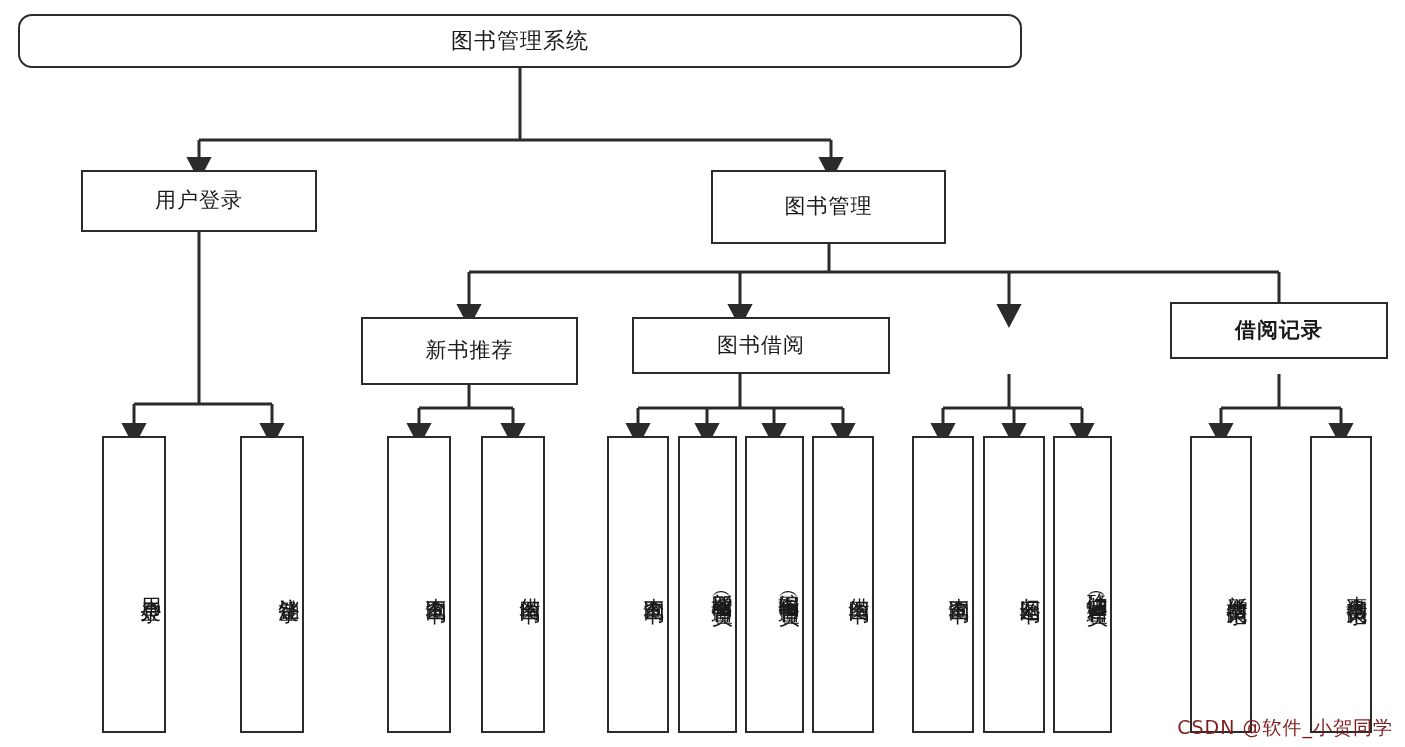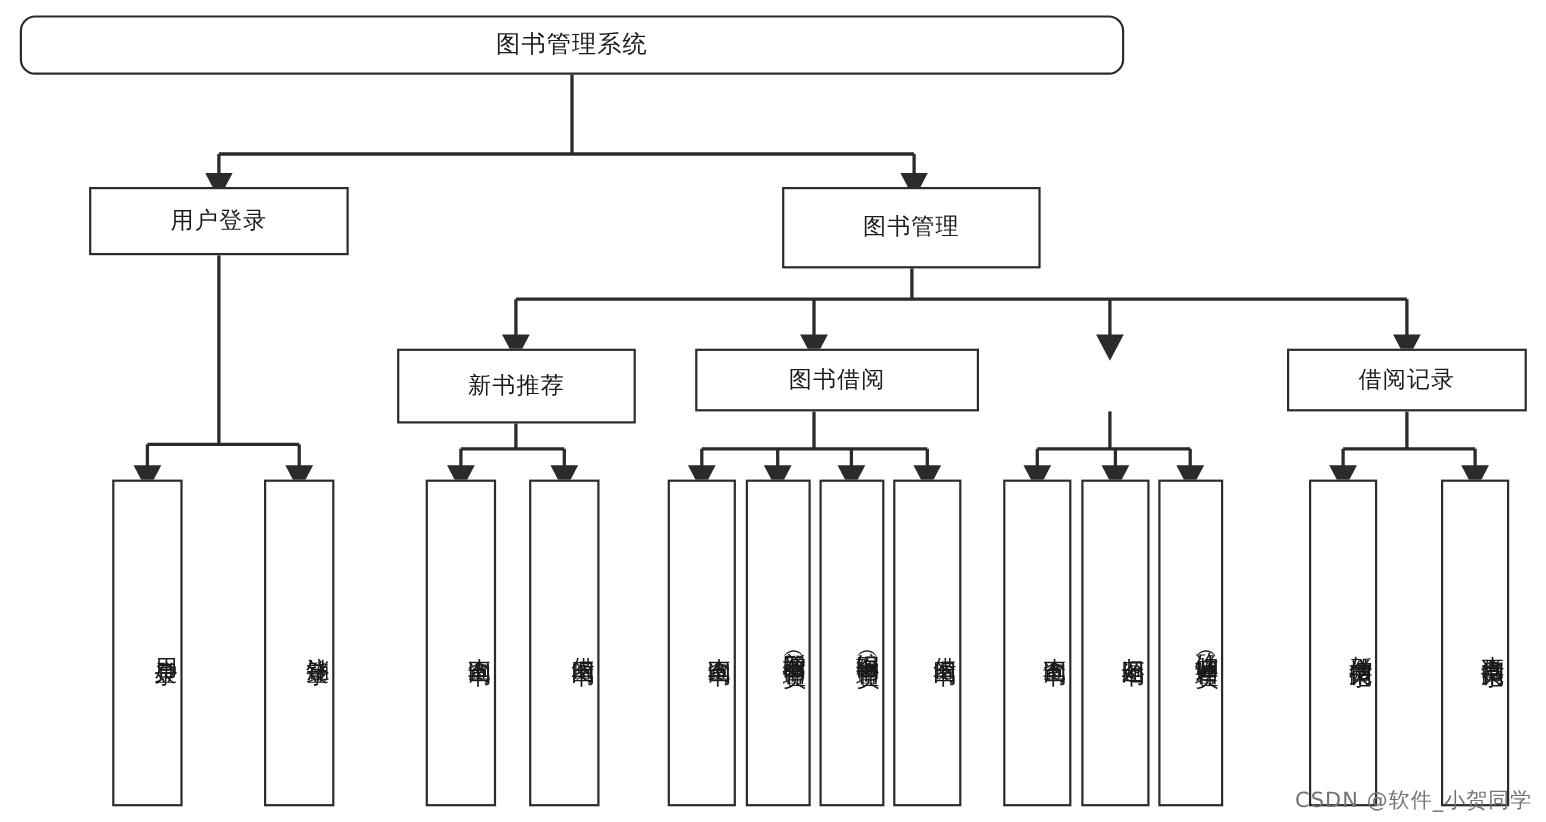--- a/index.html
+++ b/index.html
@@ -40,21 +40,21 @@
   .node.v .vtxt{
     writing-mode:vertical-rl;
     text-orientation:upright;
     display:block;
   }
   .watermark{
     position:absolute;
     right:12px;
     bottom:6px;
     font-size:19px;
-    color:#737373;
+    color:#7f1d1d;
     letter-spacing:1px;
     white-space:nowrap;
     pointer-events:none;
   }
 </style>
 </head>
 <body>
 
 <div id="stage">
 
@@ -110,21 +110,21 @@
     </g>
   </svg>
 
   <div class="node h root" id="n-root" style="left: 18px; top: 14px; width: 1004px; height: 54px; border-radius: 14px;">图书管理系统</div>
 
   <div class="node h" id="n-l2-0" style="left: 81px; top: 170px; width: 236px; height: 62px;">用户登录</div>
   <div class="node h" id="n-l2-1" style="left: 711px; top: 170px; width: 235px; height: 74px;">图书管理</div>
 
   <div class="node h" id="n-l3-0" style="left: 361px; top: 317px; width: 217px; height: 68px;">新书推荐</div>
   <div class="node h" id="n-l3-1" style="left: 632px; top: 317px; width: 258px; height: 57px;">图书借阅</div>
-  <div class="node h" id="n-l3-3" style="left: 1170px; top: 317px; width: 218px; height: 57px;">借阅记录</div>
+  <div class="node h" id="n-l3-3" style="left: 1170px; top: 302px; width: 218px; height: 57px; font-weight: bold;">借阅记录</div>
 
   <div class="node v" id="n-lf-0" style="left: 102px; top: 436px; width: 64px; height: 297px;">
     <span class="vtxt">用户登录</span>
     </div>
   <div class="node v" id="n-lf-1" style="left: 240px; top: 436px; width: 64px; height: 297px;">
     <span class="vtxt">注销登录</span>
     </div>
   <div class="node v" id="n-lf-2" style="left: 387px; top: 436px; width: 64px; height: 297px;">
     <span class="vtxt">查询图书</span>
     </div>

